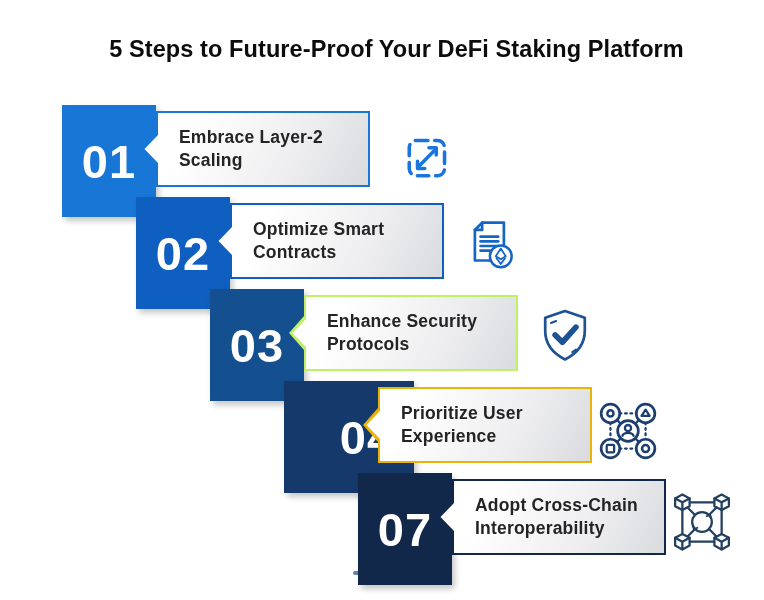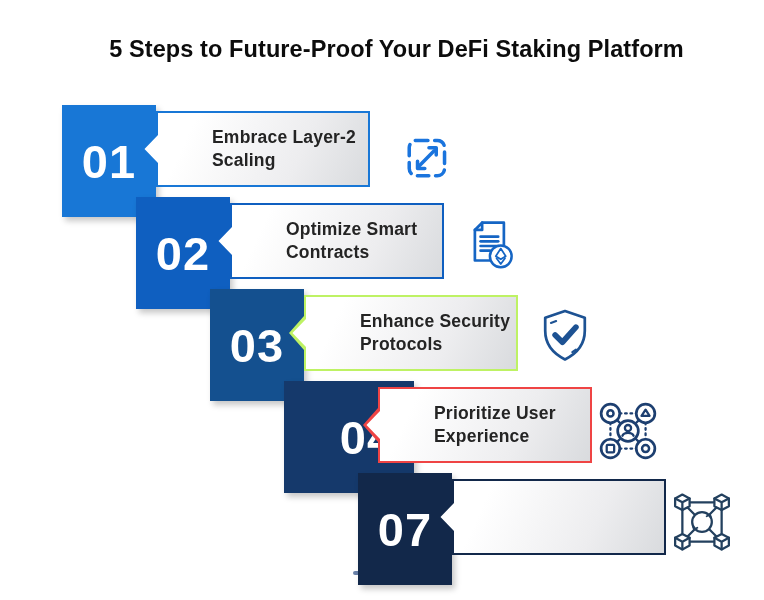--- a/index.html
+++ b/index.html
@@ -29,21 +29,21 @@
     filter:drop-shadow(2px 3px 3px rgba(0,0,0,.22));
   }
   .text-fill{
     position:absolute;inset:0;
     clip-path:polygon(17px 2px,calc(100% - 2px) 2px,calc(100% - 2px) calc(100% - 2px),17px calc(100% - 2px),17px calc(50% + 14px),3.5px 50%,17px calc(50% - 14px));
     background:linear-gradient(115deg,#ffffff 22%,#ededef 68%,#d8dadd 100%);
   }
   .label{
     position:absolute;left:38px;top:0;bottom:0;right:6px;
     display:flex;flex-direction:column;justify-content:center;
-    font-size:17.5px;line-height:23px;font-weight:bold;color:#242424;letter-spacing:.2px;margin-left:33px;
+    font-size:17.5px;line-height:23px;font-weight:bold;color:#242424;letter-spacing:.2px;
   }
   .icon{position:absolute;}
   .icon svg{display:block;width:100%;height:100%;}
   .i1{left:404px;top:128px;width:52px;height:54px}
   .i2{left:468px;top:217px;width:50px;height:58px}
   .i3{left:540px;top:306px;width:50px;height:60px}
   .i4{left:597px;top:400px;width:62px;height:62px}
   .i5{left:671px;top:491px;width:62px;height:62px}
   .base-line{
     position:absolute;left:353px;top:571px;width:87px;height:4px;
@@ -122,21 +122,21 @@
       <path d="M10.5 15.5 L15.5 13.6" stroke-width="2"></path>
       <path d="M31 43.5 L34.5 41" stroke-width="2"></path>
       <path d="M14.5 27 L21.5 34 L34.5 19.5" stroke-width="5.4"></path>
     </svg>
   </div>
 
   <div class="step s4">
     <div class="num-block" style="background-color: rgb(21, 57, 107); padding-left: 36px;">
       <span class="num">04</span>
     </div>
-    <div class="text-box" style="background-color: #ef4444;">
+    <div class="text-box" style="background-color: #eab308;">
       <div class="text-fill"></div>
       <div class="label">
         <span>Prioritize User</span>
         <span>Experience</span>
       </div>
     </div>
   </div>
   <div class="icon i4" style="color: rgb(29, 63, 112);">
     <svg viewBox="0 0 60 60" fill="none" stroke="currentColor" stroke-width="2.6" stroke-linecap="round" stroke-linejoin="round">
       <line x1="22" y1="13" x2="38" y2="13" stroke-width="2.2" stroke-dasharray="1.6 3.6"></line>
@@ -160,20 +160,24 @@
       <path d="M24.6 34.6 C26 30.9 34 30.9 35.4 34.6" stroke-width="2.2"></path>
     </svg>
   </div>
 
   <div class="step s5">
     <div class="num-block" style="background-color: rgb(18, 40, 74);">
       <span class="num">07</span>
     </div>
     <div class="text-box" style="background-color: rgb(18, 40, 74);">
       <div class="text-fill"></div>
+      <div class="label">
+        <span>Adopt Cross-Chain</span>
+        <span>Interoperability</span>
+      </div>
     </div>
   </div>
   <div class="icon i5" style="color: rgb(35, 64, 94);">
     <svg viewBox="0 0 60 60" fill="none" stroke="currentColor" stroke-width="2.2" stroke-linecap="round" stroke-linejoin="round">
       <line x1="19" y1="11" x2="41" y2="11"></line>
       <line x1="19" y1="49" x2="41" y2="49"></line>
       <line x1="11" y1="19" x2="11" y2="41"></line>
       <line x1="49" y1="19" x2="49" y2="41"></line>
       <line x1="16" y1="16" x2="23" y2="23"></line>
       <line x1="44" y1="16" x2="37" y2="23"></line>

